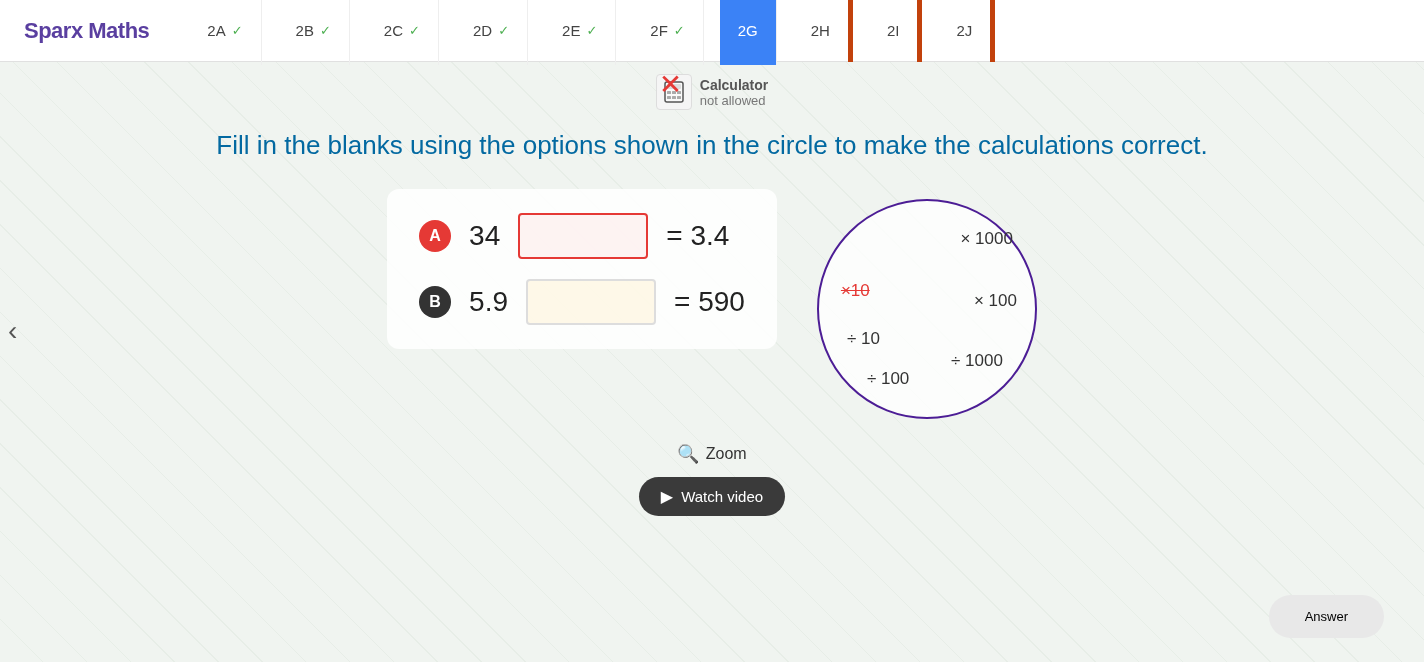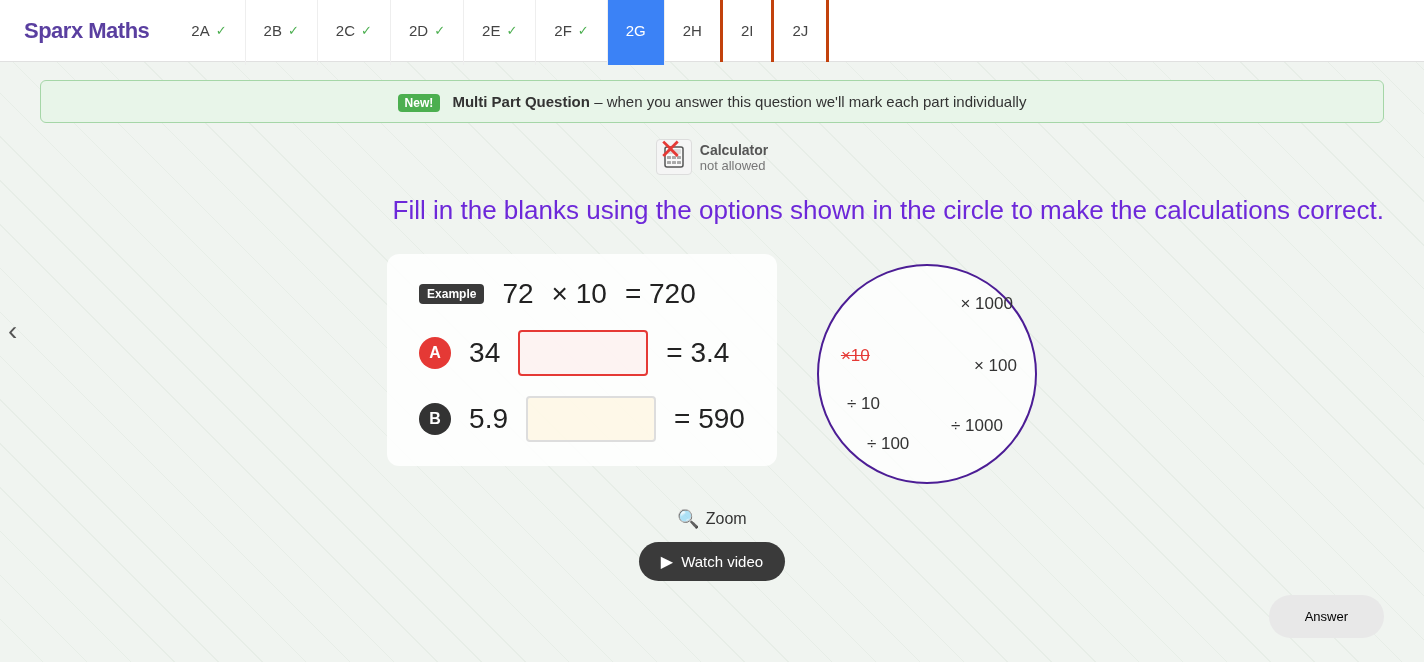--- a/index.html
+++ b/index.html
@@ -29,21 +29,21 @@
     }
 
     
     .top-nav {
       display: flex;
       align-items: center;
       background: #fff;
       padding: 0 24px;
       height: 62px;
       border-bottom: 1px solid #e0e0e0;
-      gap: 0;
+      gap: 16px;
       position: relative;
       z-index: 10;
     }
 
     .brand {
       font-weight: 800;
       font-size: 22px;
       color: #5a3fa0;
       margin-right: 24px;
       letter-spacing: -0.5px;
@@ -75,21 +75,21 @@
     }
 
     .nav-tab-plain {
       display: flex;
       align-items: center;
       padding: 0 18px;
       height: 62px;
       font-size: 15px;
       font-weight: 500;
       color: #444;
-      border-right: 3px solid #c2410c;
+      border-right: 5px solid #c2410c;
       cursor: pointer;
       white-space: nowrap;
     }
 
     .nav-tab-summary {
       display: flex;
       align-items: center;
       padding: 0 24px;
       height: 62px;
       font-size: 16px;
@@ -172,23 +172,23 @@
       color: #e53935;
       font-size: 22px;
       font-weight: 900;
       line-height: 1;
     }
 
     
     .question-text {
       font-size: 26px;
       font-weight: 400;
-      color: #6d28d9;
+      color: #0369a1;
       margin: 10px 0 28px 0;
-      text-align: right;
+      text-align: center;
     }
 
     
     .question-area {
       display: flex;
       gap: 40px;
       align-items: flex-start;
       justify-content: center;
       margin-bottom: 24px;
     }
@@ -384,25 +384,20 @@
   <div class="nav-tab-plain">
     <span>2I</span>
   </div>
   <div class="nav-tab-plain">
     <span>2J</span>
   </div>
 </nav>
 
 <div class="main-content">
 
-  <div class="banner">
-    <span class="new-badge">New!</span>
-    <strong>Multi Part Question</strong>
-    <span> – when you answer this question we'll mark each part individually</span>
-  </div>
 
   <div class="bookwork-row">
     <div class="calculator-info">
       <div class="calc-icon">
         <svg width="22" height="22" viewBox="0 0 22 22" fill="none">
           <rect x="2" y="1" width="18" height="20" rx="2" stroke="#555" stroke-width="1.5" fill="#f9f9f9"></rect>
           <rect x="4" y="3" width="14" height="5" rx="1" fill="#ddd"></rect>
           <rect x="4" y="10" width="4" height="3" rx="0.5" fill="#aaa"></rect>
           <rect x="9" y="10" width="4" height="3" rx="0.5" fill="#aaa"></rect>
           <rect x="14" y="10" width="4" height="3" rx="0.5" fill="#aaa"></rect>
@@ -418,26 +413,20 @@
       </div>
     </div>
   </div>
 
   <div class="question-text">Fill in the blanks using the options shown in the circle to make the calculations correct.</div>
 
   <div class="question-area">
 
     <div class="equations-panel">
 
-      <div class="equation-row">
-        <span class="example-badge">Example</span>
-        <span>72</span>
-        <span>× 10</span>
-        <span>= 720</span>
-      </div>
 
       <div class="equation-row">
         <div class="circle-badge badge-a">A</div>
         <span>34</span>
         <div class="answer-box"></div>
         <span>= 3.4</span>
       </div>
 
       <div class="equation-row">
         <div class="circle-badge badge-b">B</div>

